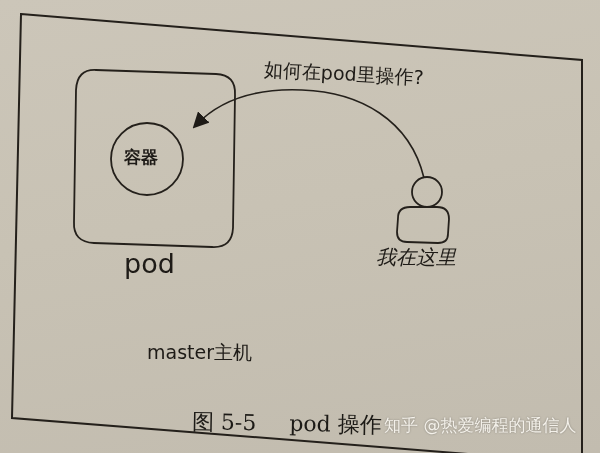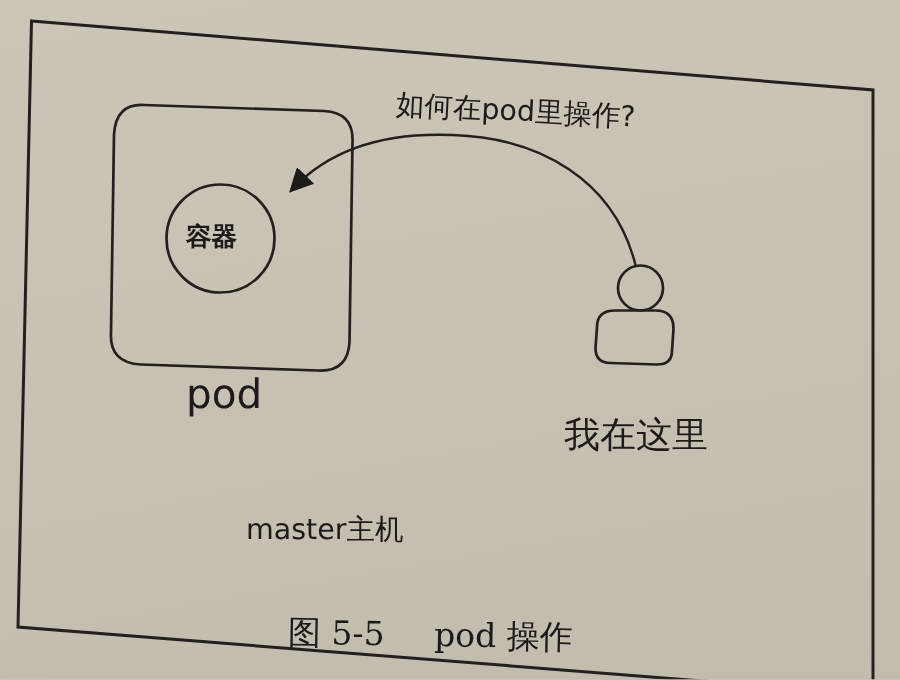--- a/index.html
+++ b/index.html
@@ -44,25 +44,26 @@
       font-weight: bold;
       text-align: center;
     }
     .pod-lbl {
       left: 124px;
       top: 248px;
       font-size: 27px;
     }
     .me-lbl {
       left: 376px;
-      top: 274px;
-      font-size: 24px;
+      top: 244px;
+      font-size: 20px;
+      font-style: italic;
     }
     .master-lbl {
-      left: 164px;
+      left: 147px;
       top: 340px;
       font-size: 19px;
       text-align: center;
     }
     .caption {
       left: 192px;
       top: 407px;
       font-family: "DejaVu Serif", "Liberation Serif", serif;
       font-size: 22px;
       color: #1c1a16;
@@ -108,13 +109,14 @@
   <span class="lbl container-lbl">容器</span>
   <span class="lbl pod-lbl">pod</span>
   <span class="lbl me-lbl">我在这里</span>
   <span class="lbl master-lbl">master主机</span>
 
   <div class="lbl caption">
     <span class="fig-no">图 5-5</span>
     <span>pod 操作</span>
   </div>
 
+  <span class="lbl watermark">知乎 @热爱编程的通信人</span>
 </div>
 
 </body></html>

